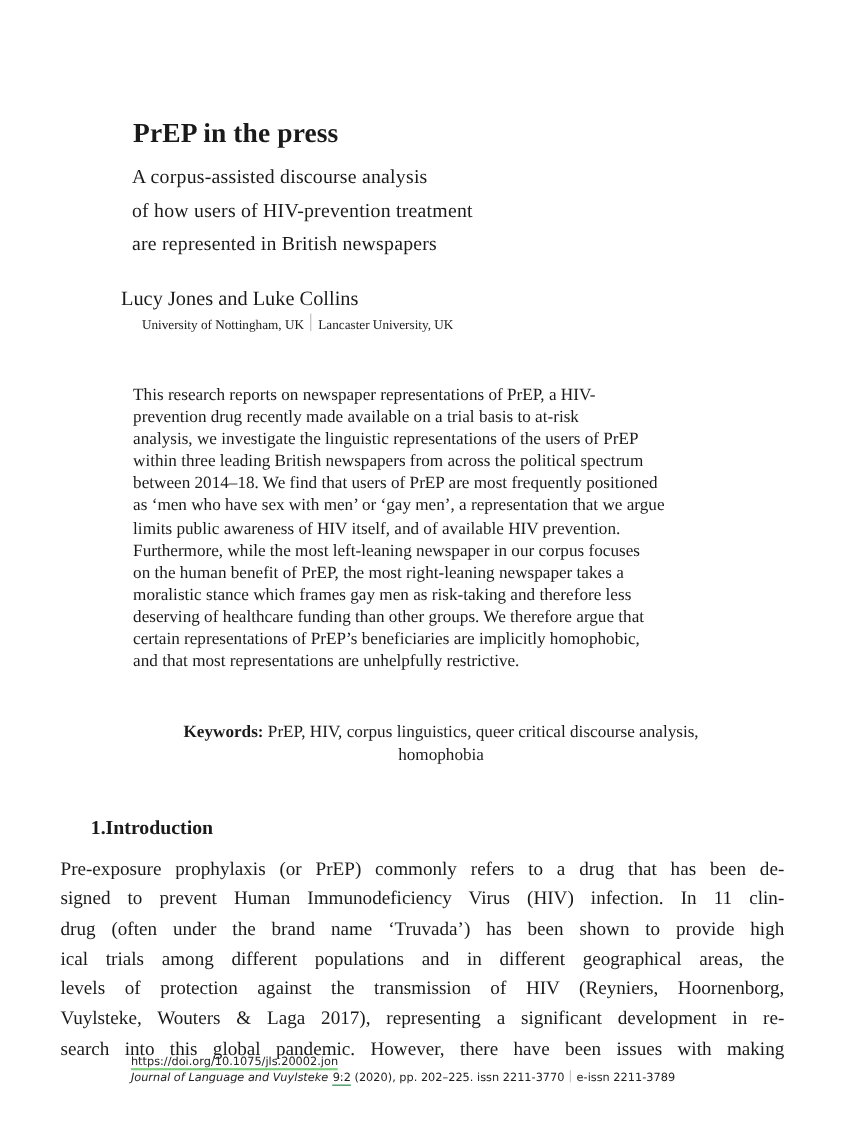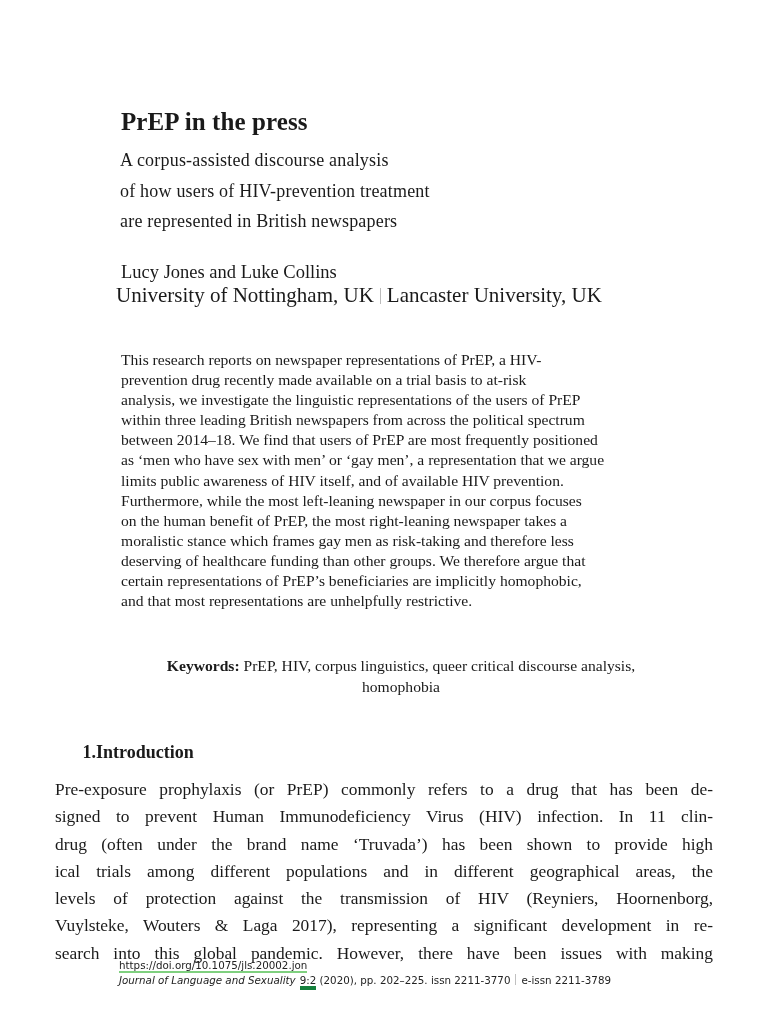--- a/index.html
+++ b/index.html
@@ -30,31 +30,31 @@
       left: 120px;
       top: 145px;
       font-size: 18px;
       line-height: 30.5px;
       margin: 0;
       letter-spacing: 0.2px;
     }
     .subtitle span { display: block; white-space: nowrap; }
     .authors {
       position: absolute;
-      left: 121px;
+      left: 110px;
       top: 260px;
       font-size: 18.5px;
       line-height: 24px;
       margin: 0;
     }
     .affiliation {
       position: absolute;
-      left: 116px;
+      left: 129px;
       top: 284px;
-      font-size: 21px;
+      font-size: 12px;
       line-height: 22px;
       white-space: nowrap;
     }
     .affiliation .sep {
       display: inline-block;
       width: 1px;
       height: 16px;
       background: #bbbbbb;
       margin: 0 6px;
       vertical-align: -2px;
@@ -118,21 +118,21 @@
     .footer .doi-link {
       color: #222222;
       text-decoration: none;
       border-bottom: 2px solid #7fd07f;
       padding-bottom: 0px;
     }
     .footer .journal { font-style: italic; }
     .footer .issue-link {
       color: #222222;
       text-decoration: none;
-      border-bottom: 4px solid #15803d;
+      border-bottom: 1px solid #15803d;
       margin-left: 4px;
     }
     .footer .bar {
       display: inline-block;
       width: 1px;
       height: 11px;
       background: #c0c0c0;
       margin: 0 5px;
       vertical-align: -1px;
     }
@@ -188,15 +188,15 @@
   <span>levels of protection against the transmission of HIV (Reyniers, Hoornenborg,</span>
   <span>Vuylsteke, Wouters &amp; Laga 2017), representing a significant development in re-</span>
   <span>search into this global pandemic. However, there have been issues with making</span>
 </div>
 
 <div class="footer">
   <div>
     <a class="doi-link">https://doi.org/10.1075/jls.20002.jon</a>
   </div>
   <div>
-    <span class="journal">Journal of Language and Sexuality</span><a class="issue-link">9:2</a><span> (2020), pp. 202–225. issn 2211-3770</span><span class="bar"></span><span>e-issn 2211-3789</span>
+    <span class="journal">Journal of Language and Vuylsteke</span><a class="issue-link">9:2</a><span> (2020), pp. 202–225. issn 2211-3770</span><span class="bar"></span><span>e-issn 2211-3789</span>
   </div>
 </div>
 
 </body></html>

